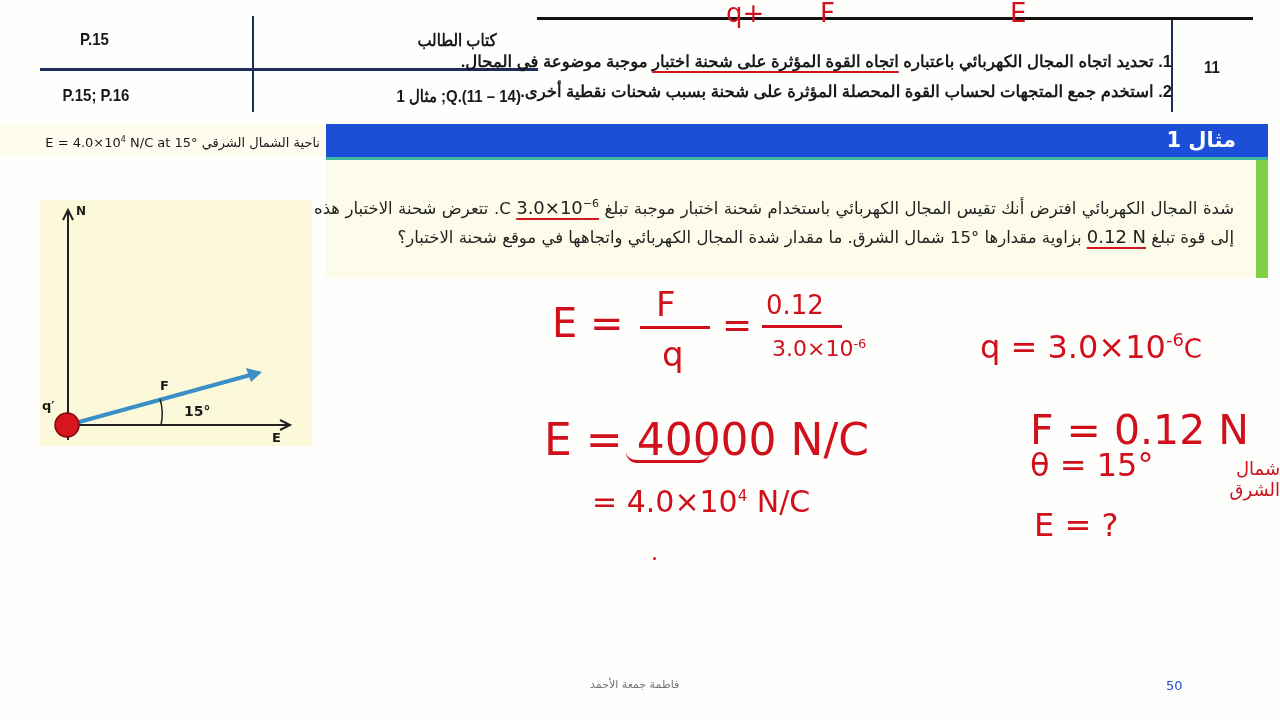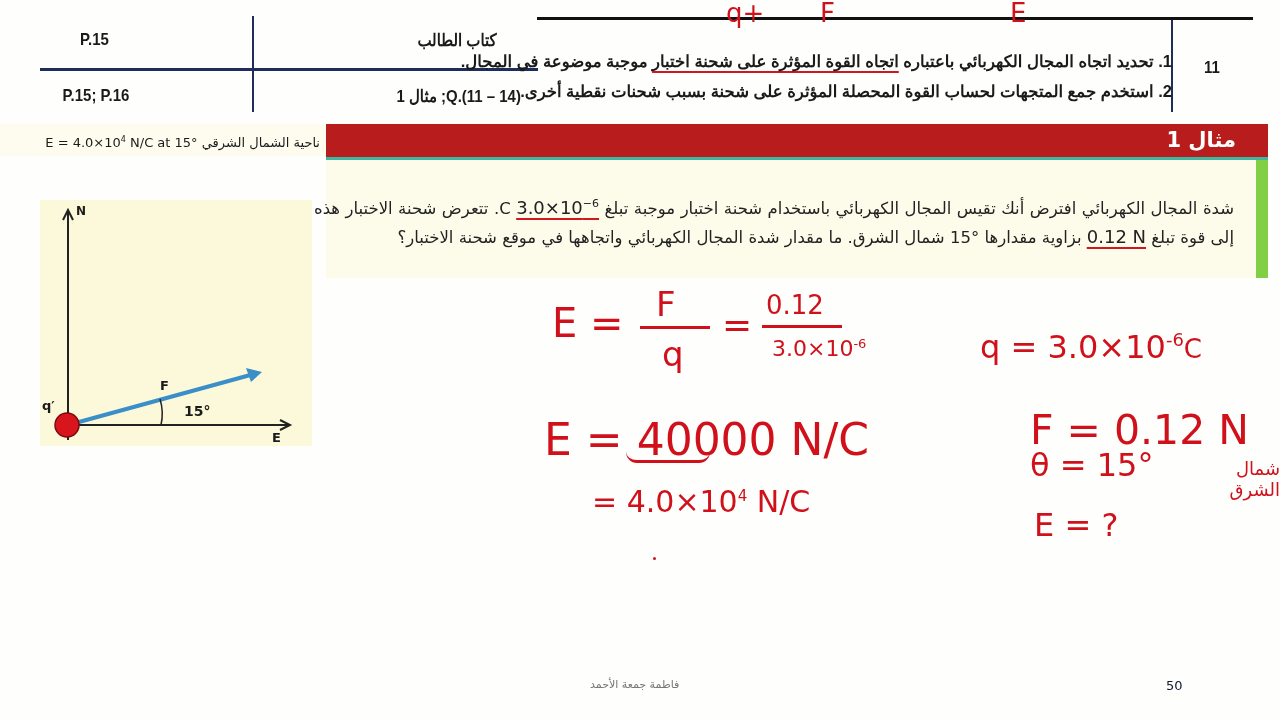--- a/index.html
+++ b/index.html
@@ -7,33 +7,33 @@
   .abs{position:absolute;}
   
   .hline{position:absolute;background:#1f2d5a;}
   .tcell{position:absolute;font-family:"Liberation Sans",sans-serif;font-weight:bold;font-size:17px;color:#1a1a1a;transform:scaleX(0.88);transform-origin:center;}
   .obj{position:absolute;right:108px;direction:rtl;font-family:"Liberation Sans",sans-serif;font-weight:bold;font-size:16.5px;color:#1a1a1a;white-space:nowrap;letter-spacing:-0.2px;}
   .u-red{text-decoration:underline;text-decoration-color:#d0161f;text-decoration-thickness:2px;text-underline-offset:4px;}
   
   .answer{position:absolute;left:0;top:124px;width:326px;height:32px;background:#fdfcef;font-size:13px;line-height:32px;text-align:right;padding-right:6px;box-sizing:border-box;white-space:nowrap;}
   .answer sup{font-size:8px;}
   
-  .ex-head{position:absolute;left:326px;top:124px;width:942px;height:33px;background:#b91c1c;border-bottom:3px solid #3cb7a0;}
+  .ex-head{position:absolute;left:326px;top:124px;width:942px;height:33px;background:#1d4ed8;border-bottom:3px solid #3cb7a0;}
   .ex-title{position:absolute;right:32px;top:4px;color:#fff;font-weight:bold;font-size:21px;direction:rtl;}
   .ex-body{position:absolute;left:326px;top:160px;width:942px;height:118px;background:#fdfcea;}
   .ex-strip{position:absolute;left:1256px;top:160px;width:12px;height:118px;background:#80cf45;}
   .prob{position:absolute;right:46px;top:190px;width:920px;direction:rtl;text-align:justify;font-size:16.5px;line-height:28px;color:#222;}
   .prob b{font-weight:normal;}
   .prob .num{font-family:"DejaVu Sans",sans-serif;font-size:18px;margin-top:44px;}
   
   .diagram{position:absolute;left:40px;top:200px;width:272px;height:246px;background:#fbf9d9;}
   
   .hw{position:absolute;color:#d0111b;font-family:"DejaVu Sans",sans-serif;}
   .footer-name{position:absolute;left:590px;top:678px;font-size:11px;color:#777;direction:rtl;}
-  .footer-page{position:absolute;left:1166px;top:678px;font-size:13px;color:#0f172a;}
+  .footer-page{position:absolute;left:1166px;top:678px;font-size:13px;color:#1d4ed8;}
 </style>
 </head>
 <body>
 
 <div>
   <div class="hline" style="left:537px;top:17px;width:716px;height:3px;background:#111;"></div>
   <div class="hline" style="left:40px;top:68px;width:498px;height:3px;"></div>
   <div class="hline" style="left:252px;top:16px;width:2px;height:96px;"></div>
   <div class="hline" style="left:1171px;top:20px;width:2px;height:92px;"></div>
 

